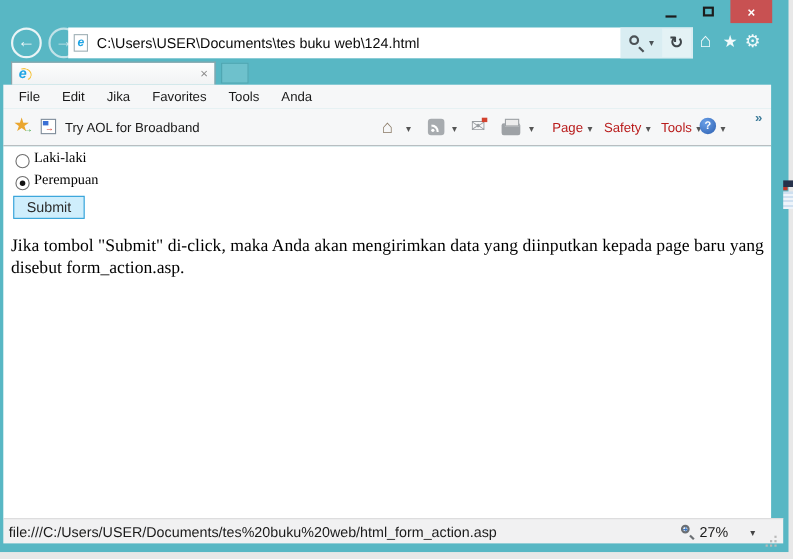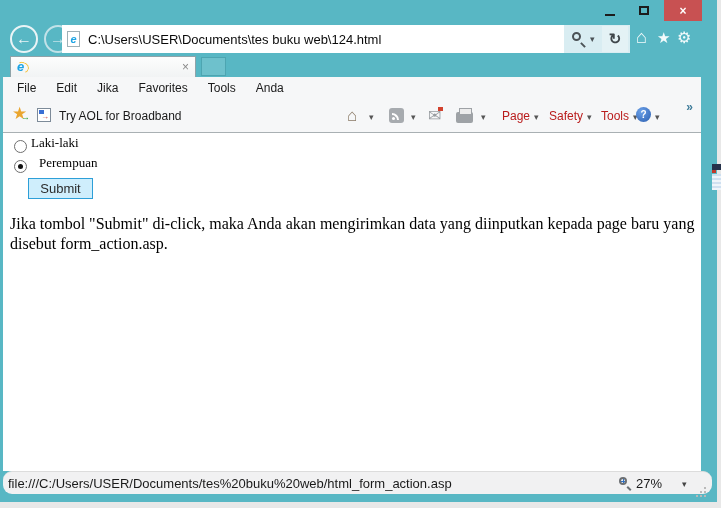--- a/index.html
+++ b/index.html
@@ -78,28 +78,28 @@
             display:flex;align-items:center;justify-content:center;}
   .overflow{position:absolute;right:8px;top:1px;font-size:12px;font-weight:bold;color:#3e7c9a;}
 
   
   .content{position:absolute;left:3px;top:133px;width:698px;height:338px;background:#fff;
            font-family:"Liberation Serif",serif;}
   .radio{position:absolute;left:11px;width:13px;height:13px;border:1px solid #6f6f6f;border-radius:50%;background:#fff;}
   .radio.checked::after{content:"";position:absolute;left:3px;top:3px;width:5px;height:5px;border-radius:50%;background:#111;}
   .r0{top:7px;} .r1{top:27px;}
   .radio-label{position:absolute;left:28px;font-size:13px;color:#000;}
-  .l0{top:2px;} .l1{top:22px;margin-left:8px;}
-  .submit{position:absolute;left:25px;top:45px;width:65px;height:21px;background:#cfeefc;
+  .l0{top:2px;} .l1{top:22px;}
+  .submit{position:absolute;left:9px;top:45px;width:65px;height:21px;background:#cfeefc;
           border:1px solid #2d9fd8;font-family:"Liberation Sans",sans-serif;font-size:13px;color:#2b2b2b;
           display:flex;align-items:center;justify-content:center;}
   .para{position:absolute;left:7px;top:81px;width:700px;font-size:16px;line-height:20px;color:#000;}
 
   
-  .statusbar{position:absolute;left:3px;top:471px;width:709px;height:23px;background:#f1f1f2;border-top:1px solid #dcdcdc;border-radius:9px;}
+  .statusbar{position:absolute;left:3px;top:471px;width:709px;height:23px;background:#f1f1f2;border-top:1px solid #dcdcdc;}
   .status-url{position:absolute;left:5px;top:4px;font-size:13px;color:#1a1a1a;white-space:nowrap;}
   .zoom-mag{position:absolute;left:616px;top:5px;width:8px;height:8px;border:2px solid #6b6f73;border-radius:50%;}
   .zoom-mag::after{content:"";position:absolute;width:2px;height:5px;background:#6b6f73;left:7px;top:7px;transform:rotate(-45deg);}
   .zoom-mag .ph,.zoom-mag .pv{position:absolute;background:#2f6fc1;}
   .zoom-mag .ph{left:0px;top:1.5px;width:4px;height:1px;}
   .zoom-mag .pv{left:1.5px;top:0px;width:1px;height:4px;}
   .zoom-text{position:absolute;left:633px;top:4px;font-size:13px;color:#1a1a1a;}
   .zoom-caret{position:absolute;left:679px;top:7px;font-size:9px;color:#444;}
   .grip{position:absolute;right:6px;bottom:5px;width:2px;height:2px;background:#b9b9b9;
         box-shadow:0 4px #b9b9b9,-4px 4px #b9b9b9,0 8px #b9b9b9,-4px 8px #b9b9b9,-8px 8px #b9b9b9;}

